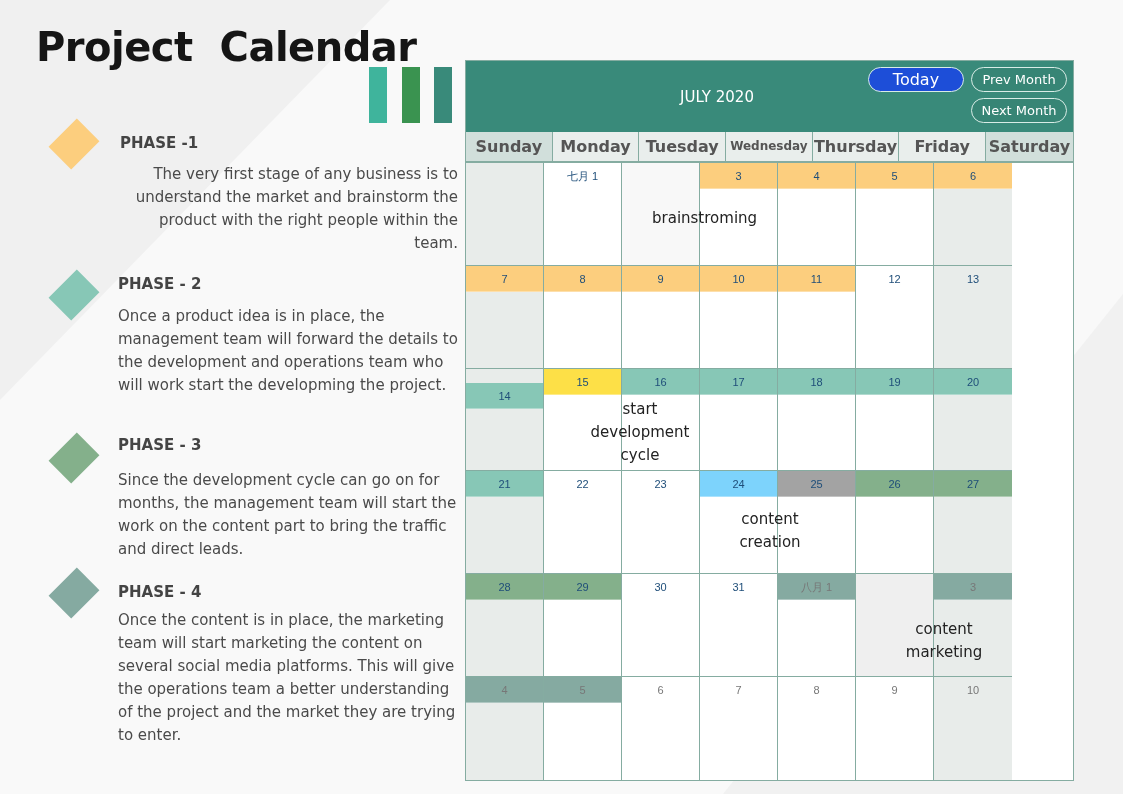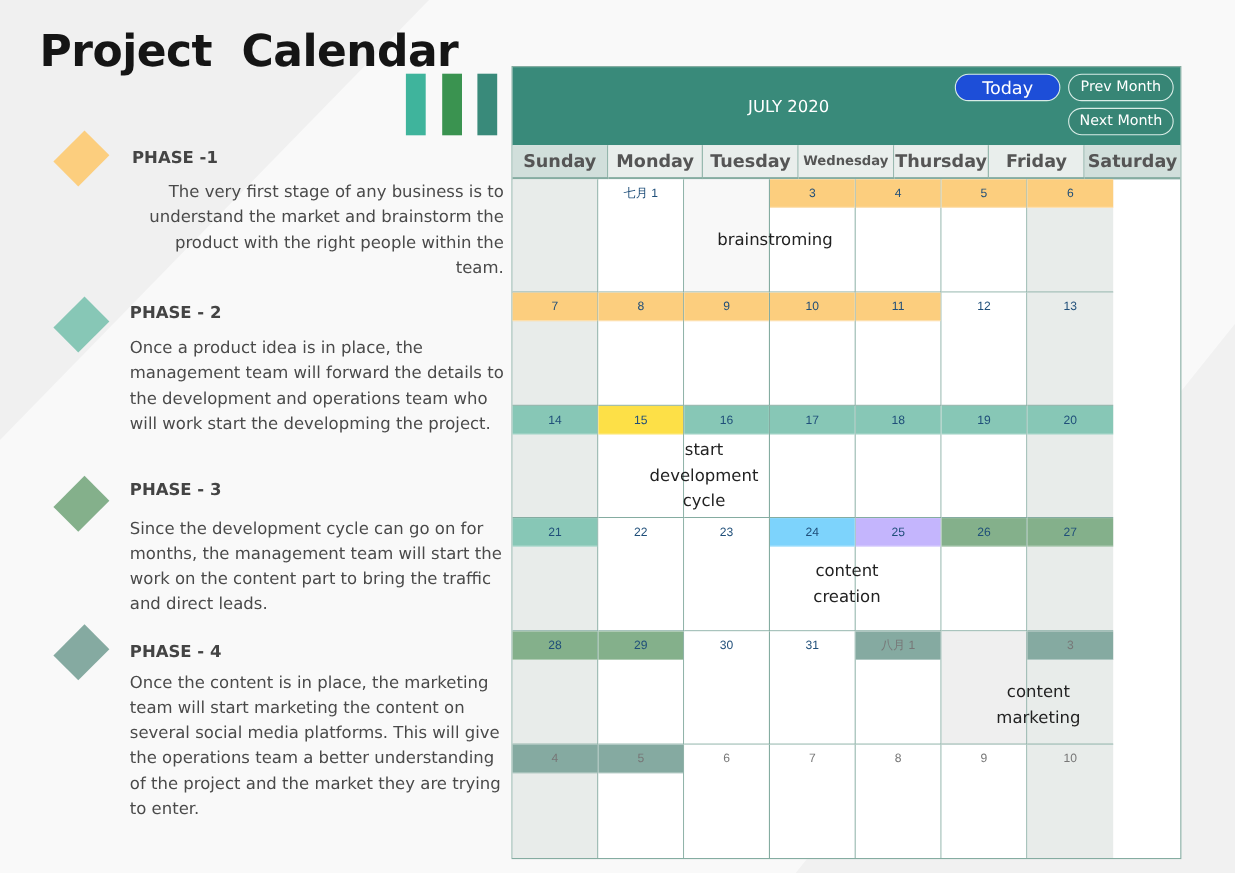--- a/index.html
+++ b/index.html
@@ -194,21 +194,21 @@
         </div>
         <div class="cell">
           <div class="date-bar">12</div>
         </div>
         <div class="cell weekend">
           <div class="date-bar">13</div>
         </div>
       </div>
       <div class="row">
         <div class="cell weekend">
-          <div class="date-bar filled" style="background: rgb(135, 199, 182);">14</div>
+          <div class="date-bar filled" style="background: rgb(135, 199, 182); margin-top: 14px;">14</div>
         </div>
         <div class="cell">
           <div class="date-bar filled" style="background: #fde047;">15</div>
         </div>
         <div class="cell">
           <div class="date-bar filled" style="background: rgb(135, 199, 182);">16</div>
         </div>
         <div class="cell">
           <div class="date-bar filled" style="background: rgb(135, 199, 182);">17</div>
         </div>
@@ -229,21 +229,21 @@
         <div class="cell">
           <div class="date-bar">22</div>
         </div>
         <div class="cell">
           <div class="date-bar">23</div>
         </div>
         <div class="cell">
           <div class="date-bar filled" style="background: #7dd3fc;">24</div>
         </div>
         <div class="cell">
-          <div class="date-bar filled" style="background: #c4b5fd;">25</div>
+          <div class="date-bar filled" style="background: #a3a3a3;">25</div>
         </div>
         <div class="cell">
           <div class="date-bar filled" style="background: rgb(132, 176, 139);">26</div>
         </div>
         <div class="cell weekend">
           <div class="date-bar filled" style="background: rgb(132, 176, 139);">27</div>
         </div>
       </div>
       <div class="row">
         <div class="cell weekend">

